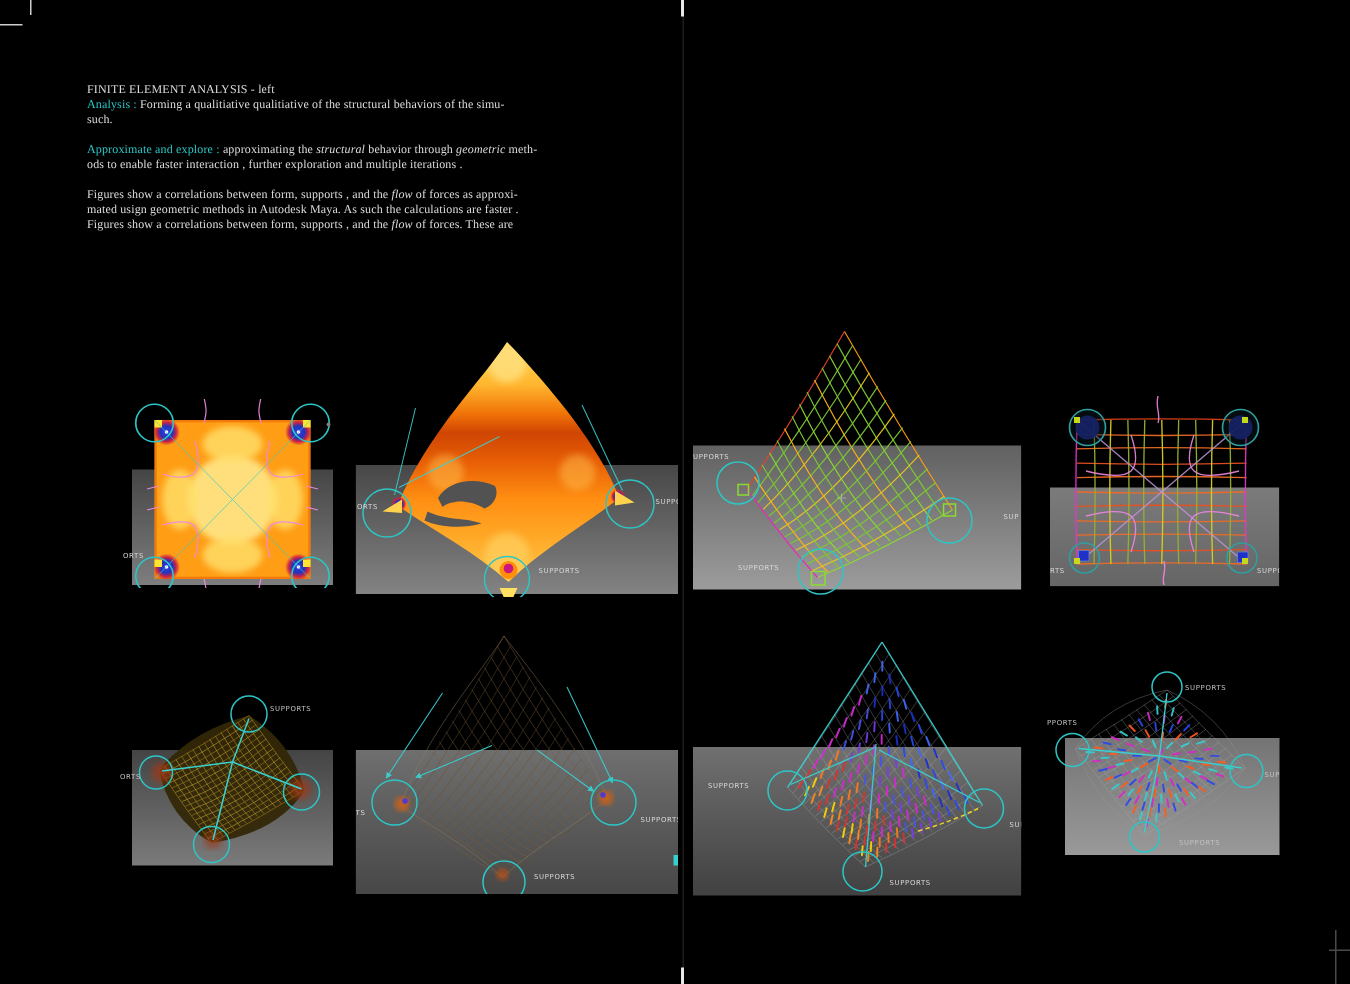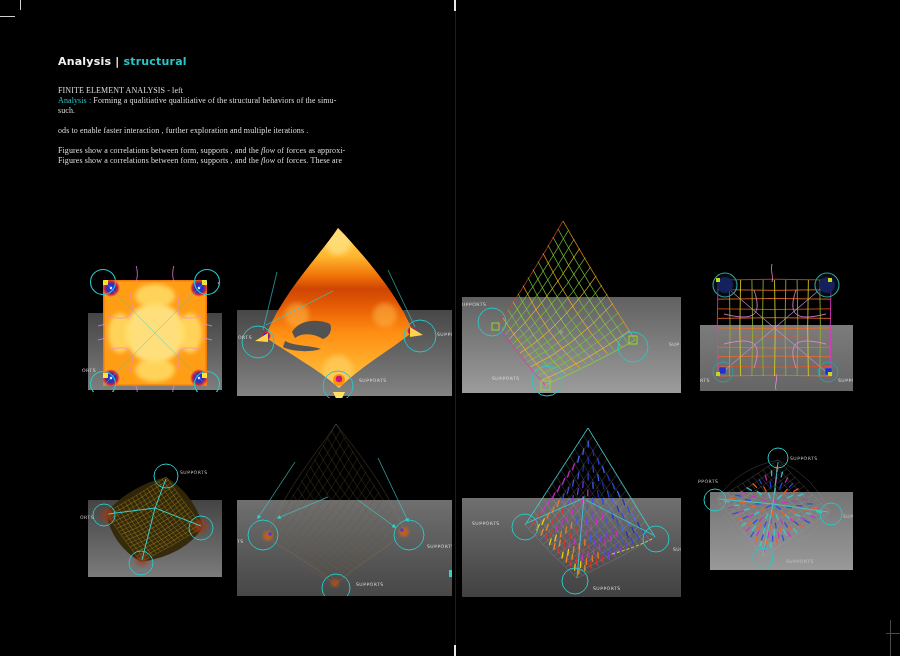--- a/index.html
+++ b/index.html
@@ -24,34 +24,32 @@
 
 <div class="cropmark" style="left:20px;top:0;width:1px;height:10px;"></div>
 <div class="cropmark" style="left:0;top:16px;width:15px;height:1px;"></div>
 <div class="divider"></div>
 <div class="divtick" style="top:0;"></div>
 <div class="divtick" style="top:645px;"></div>
 <div class="cropmark-dim" style="left:890px;top:620px;width:1px;height:36px;"></div>
 <div class="cropmark-dim" style="left:886px;top:633px;width:14px;height:1px;"></div>
 
 <div class="text-col">
-  <div class="title">
-    <span>Analysis |</span>
-    <span class="accent">structural</span>
-  </div>
   <div class="para">
     <div>FINITE ELEMENT ANALYSIS - left</div>
     <div><span class="accent">Analysis :</span> <span>Forming a qualitiative qualitiative of the structural behaviors of the simu-</span></div>
     <div>such.</div>
   </div>
   <div class="para">
+    <div><span class="accent">Approximate and explore :</span> <span>approximating the </span><em>structural</em><span> behavior through </span><em>geometric</em><span> meth-</span></div>
     <div>ods to enable faster interaction ,  further exploration and multiple iterations .</div>
   </div>
   <div class="para">
     <div><span>Figures show a correlations between form, supports , and the </span><em>flow</em><span> of forces as approxi-</span></div>
+    <div>mated usign geometric methods in Autodesk Maya. As such the calculations are faster .</div>
     <div><span>Figures show a correlations between form, supports , and the </span><em>flow</em><span> of forces. These are</span></div>
   </div>
 </div>
 
 <div class="fig" style="left:78px;top:266px;width:152px;height:126px;">
 <svg width="152" height="126" viewBox="0 0 152 126">
   <defs>
     <linearGradient id="pg1" x1="0" y1="0" x2="0" y2="1">
           <stop offset="0" stop-color="#454545"></stop>
           <stop offset="1" stop-color="#7e7e7e"></stop>

